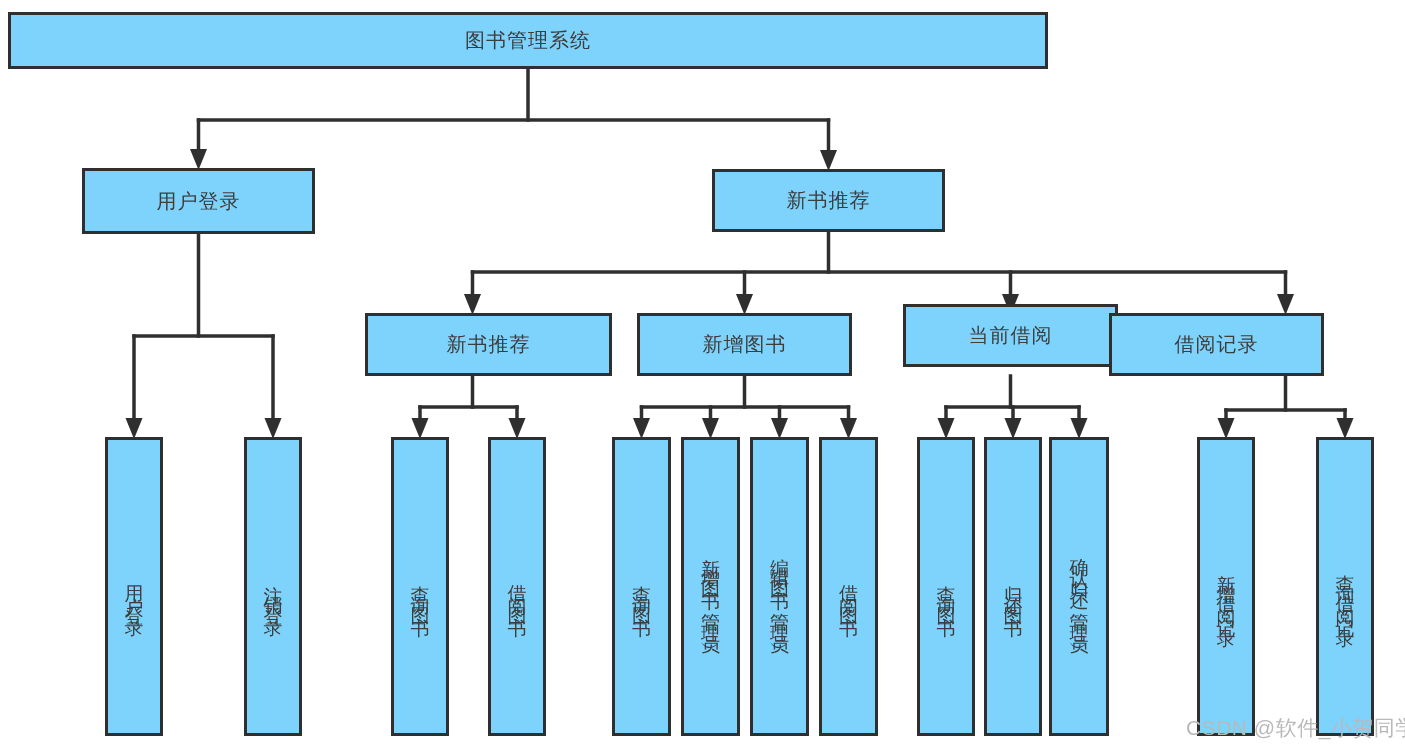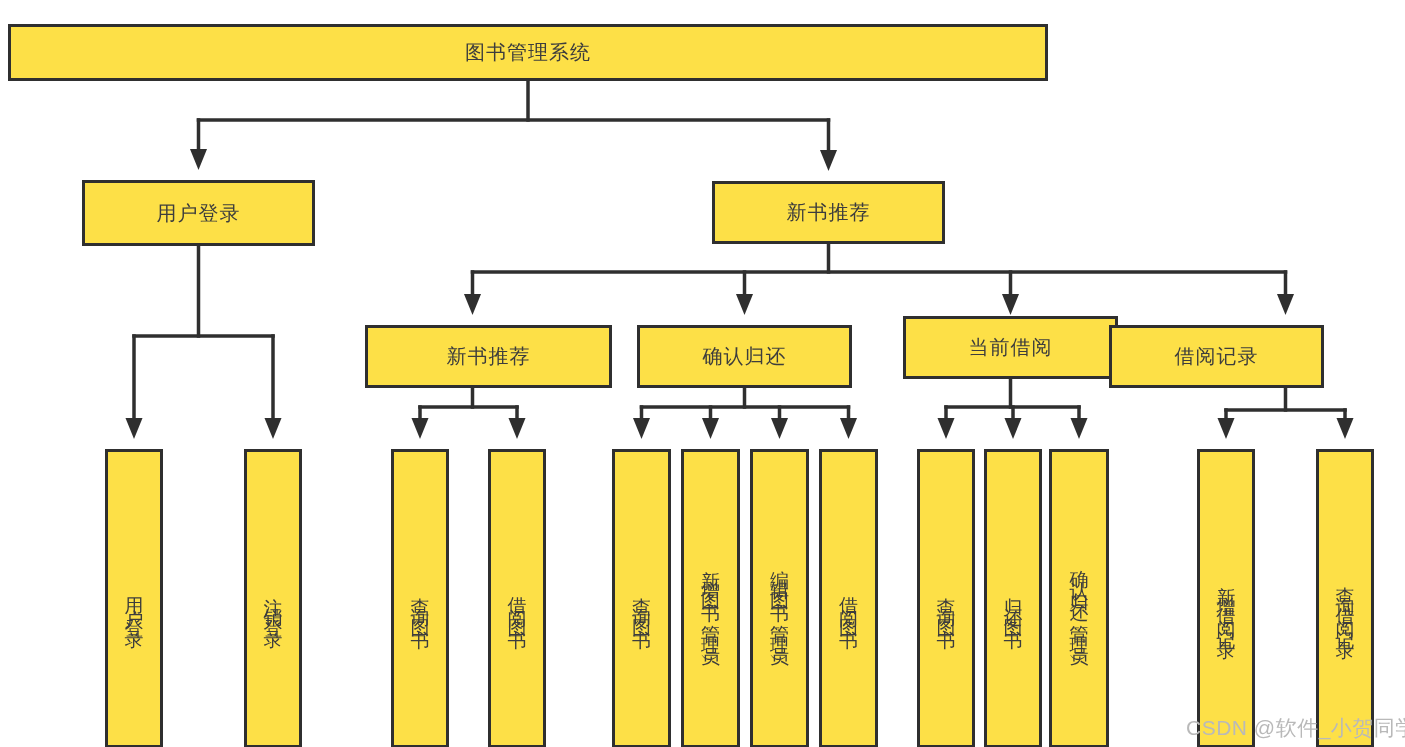--- a/index.html
+++ b/index.html
@@ -13,25 +13,24 @@
   }
   #connectors {
     position: absolute;
     left: 0; top: 0;
     width: 1405px; height: 747px;
   }
   .node {
     position: absolute;
     box-sizing: border-box;
     border: 3px solid #2f2f2f;
-    background: #fde047;
+    background: #7dd3fc;
     display: flex;
     align-items: center;
     justify-content: center;
-    margin-top: 12px;
   }
   .node-label {
     font-size: 20px;
     color: #3d3d3d;
     letter-spacing: 1px;
     white-space: nowrap;
   }
   .node.vertical .node-label {
     writing-mode: vertical-rl;
     text-orientation: mixed;
@@ -115,21 +114,21 @@
       <div class="node" style="left: 82px; top: 168px; width: 233px; height: 66px; border-color: rgb(47, 47, 47);">
         <span class="node-label" style="color: rgb(61, 61, 61);">用户登录</span>
       </div>
       <div class="node" style="left: 712px; top: 169px; width: 233px; height: 63px; border-color: rgb(47, 47, 47);">
         <span class="node-label" style="color: rgb(61, 61, 61);">新书推荐</span>
       </div>
       <div class="node" style="left: 365px; top: 313px; width: 247px; height: 63px; border-color: rgb(47, 47, 47);">
         <span class="node-label" style="color: rgb(61, 61, 61);">新书推荐</span>
       </div>
       <div class="node" style="left: 637px; top: 313px; width: 215px; height: 63px; border-color: rgb(47, 47, 47);">
-        <span class="node-label" style="color: rgb(61, 61, 61);">确认归还</span>
+        <span class="node-label" style="color: rgb(61, 61, 61);">新增图书</span>
       </div>
       <div class="node" style="left: 903px; top: 304px; width: 215px; height: 63px; border-color: rgb(47, 47, 47);">
         <span class="node-label" style="color: rgb(61, 61, 61);">当前借阅</span>
       </div>
       <div class="node" style="left: 1109px; top: 313px; width: 215px; height: 63px; border-color: rgb(47, 47, 47);">
         <span class="node-label" style="color: rgb(61, 61, 61);">借阅记录</span>
       </div>
       <div class="node vertical" style="left: 105px; top: 437px; width: 58px; height: 299px; border-color: rgb(47, 47, 47);">
         <span class="node-label" style="color: rgb(61, 61, 61);">用户登录</span>
       </div>

